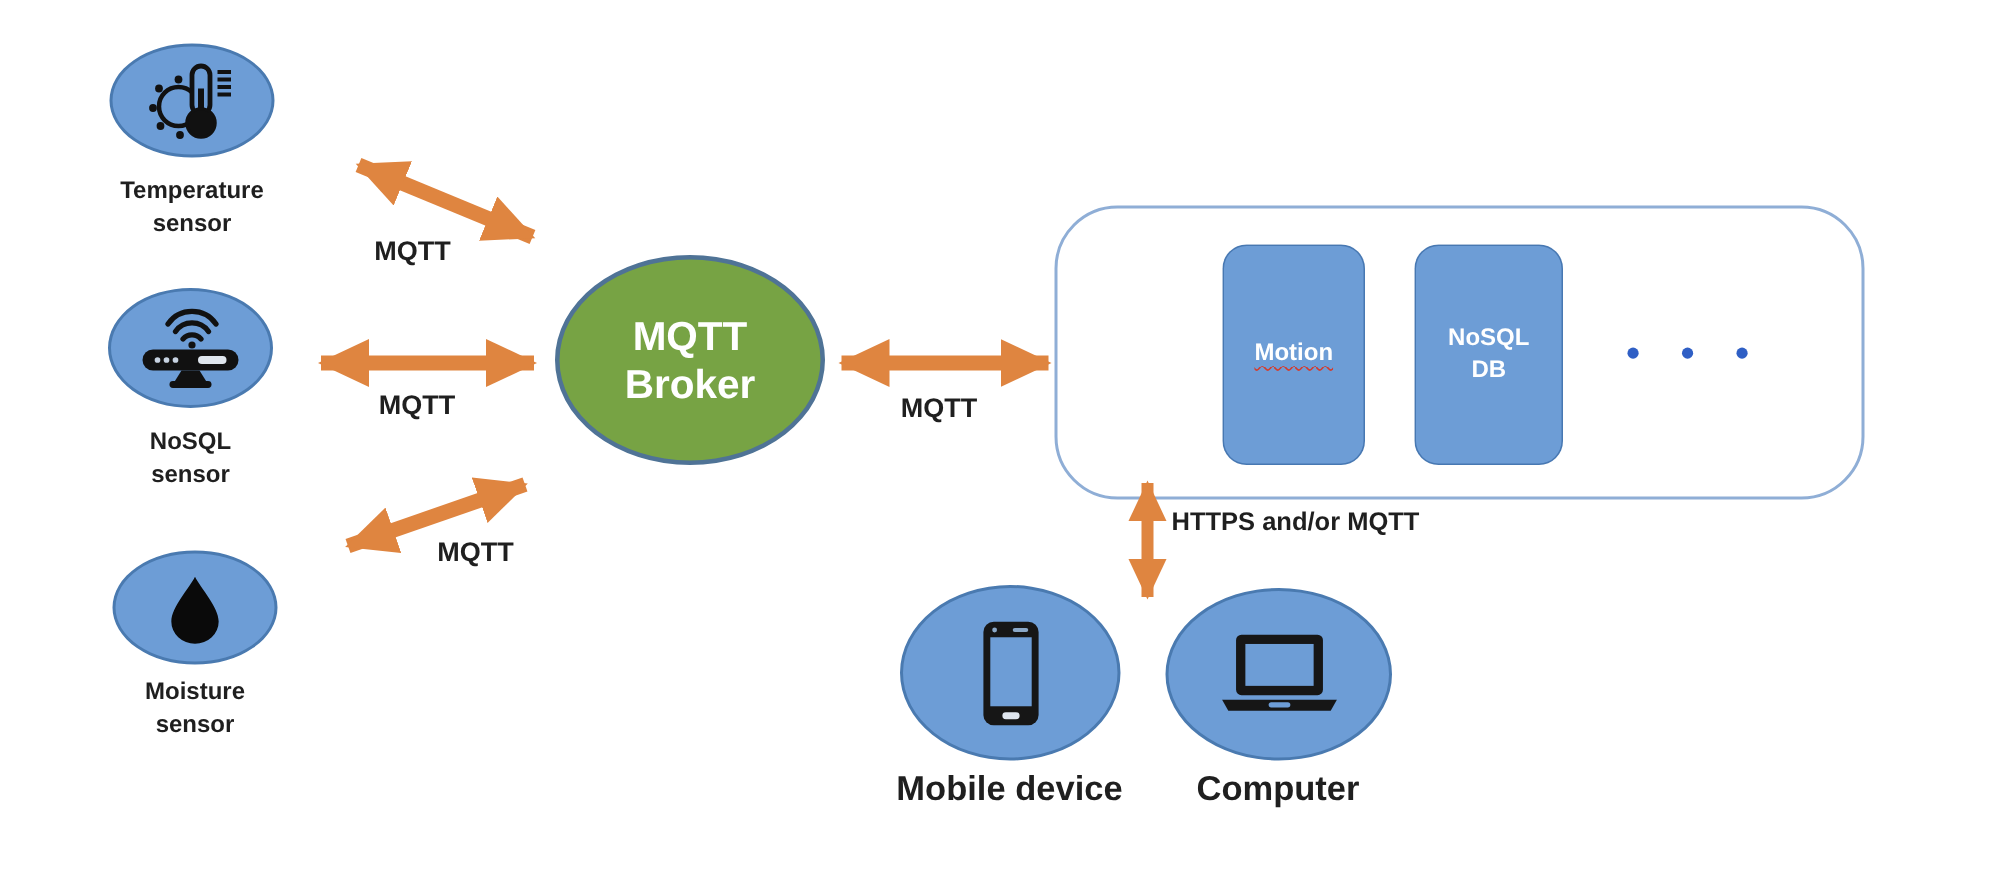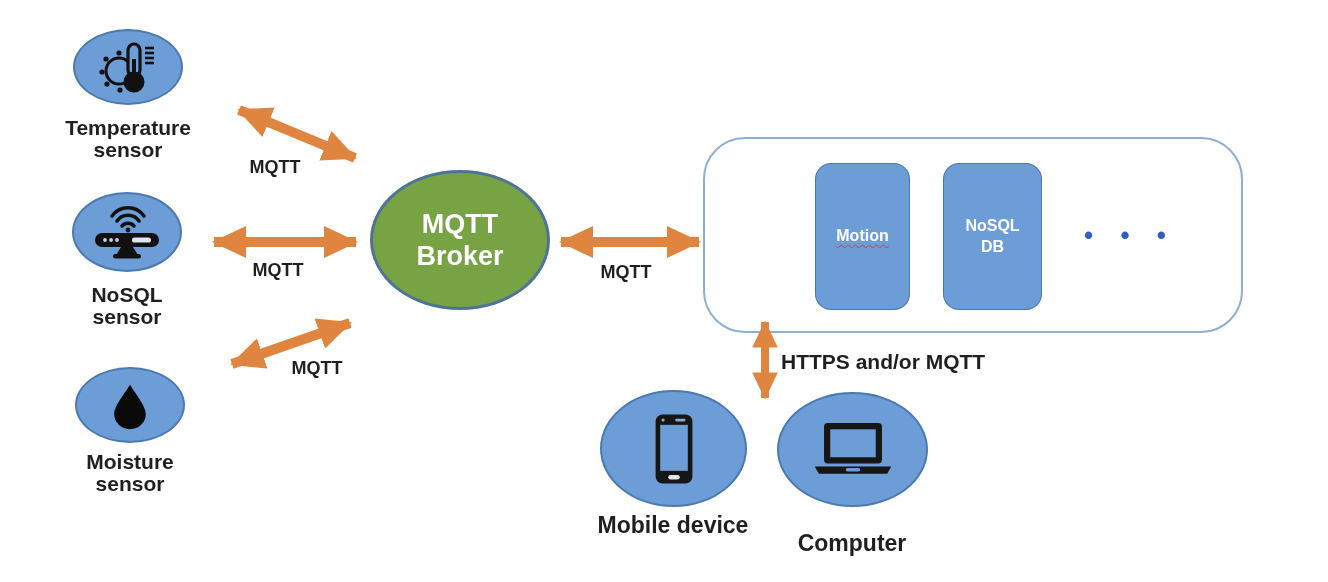--- a/index.html
+++ b/index.html
@@ -10,21 +10,21 @@
   
   .ellipse{
     position:absolute;border-radius:50%;
     background:#6D9DD6;border:2px solid #4a7ab0;
     box-sizing:border-box;display:flex;align-items:center;justify-content:center;
   }
   .label{
     position:absolute;text-align:center;font-weight:bold;
     white-space:pre-line;line-height:1.18;color:#1f1f1f;
   }
-  .sensor-label{font-size:21px;line-height:22px;}
+  .sensor-label{font-size:16px;line-height:22px;}
   .mqtt-label{font-size:18px;}
   .device-label{font-size:23px;}
 
   
   #temp-ellipse{left:73px;top:29px;width:110px;height:76px;}
   #temp-label{left:48px;top:117px;width:160px;}
   #motion-ellipse{left:72px;top:192px;width:110px;height:80px;}
   #motion-label{left:47px;top:284px;width:160px;}
   #moisture-ellipse{left:75px;top:367px;width:110px;height:76px;}
   #moisture-label{left:50px;top:451px;width:160px;}
@@ -62,27 +62,27 @@
   #amplify-dots{
     left:1060px;top:220px;width:140px;color:#2F5FC5;
     font-size:26px;letter-spacing:10px;font-weight:bold;white-space:nowrap;
   }
 
   
   #mqtt-temp{left:235px;top:157px;width:80px;}
   #mqtt-motion{left:238px;top:260px;width:80px;}
   #mqtt-moisture{left:277px;top:358px;width:80px;}
   #mqtt-amplify{left:586px;top:262px;width:80px;}
-  #https-label{left:781px;top:350px;width:240px;text-align:left;font-size:21px;white-space:nowrap;}
+  #https-label{left:781px;top:338px;width:240px;text-align:left;font-size:17px;white-space:nowrap;}
 
   
   #mobile-ellipse{left:600px;top:390px;width:147px;height:117px;}
   #computer-ellipse{left:777px;top:392px;width:151px;height:115px;}
   #mobile-label{left:593px;top:512px;width:160px;}
-  #computer-label{left:772px;top:512px;width:160px;margin-top:18px;}
+  #computer-label{left:772px;top:512px;width:160px;}
 
   
   #arrows{position:absolute;left:0;top:0;width:1328px;height:582px;pointer-events:none;z-index:5;}
   #arrows line{stroke:#DF8540;}
 
   .icon-svg{display:block;}
 </style>
 </head>
 <body>
 

